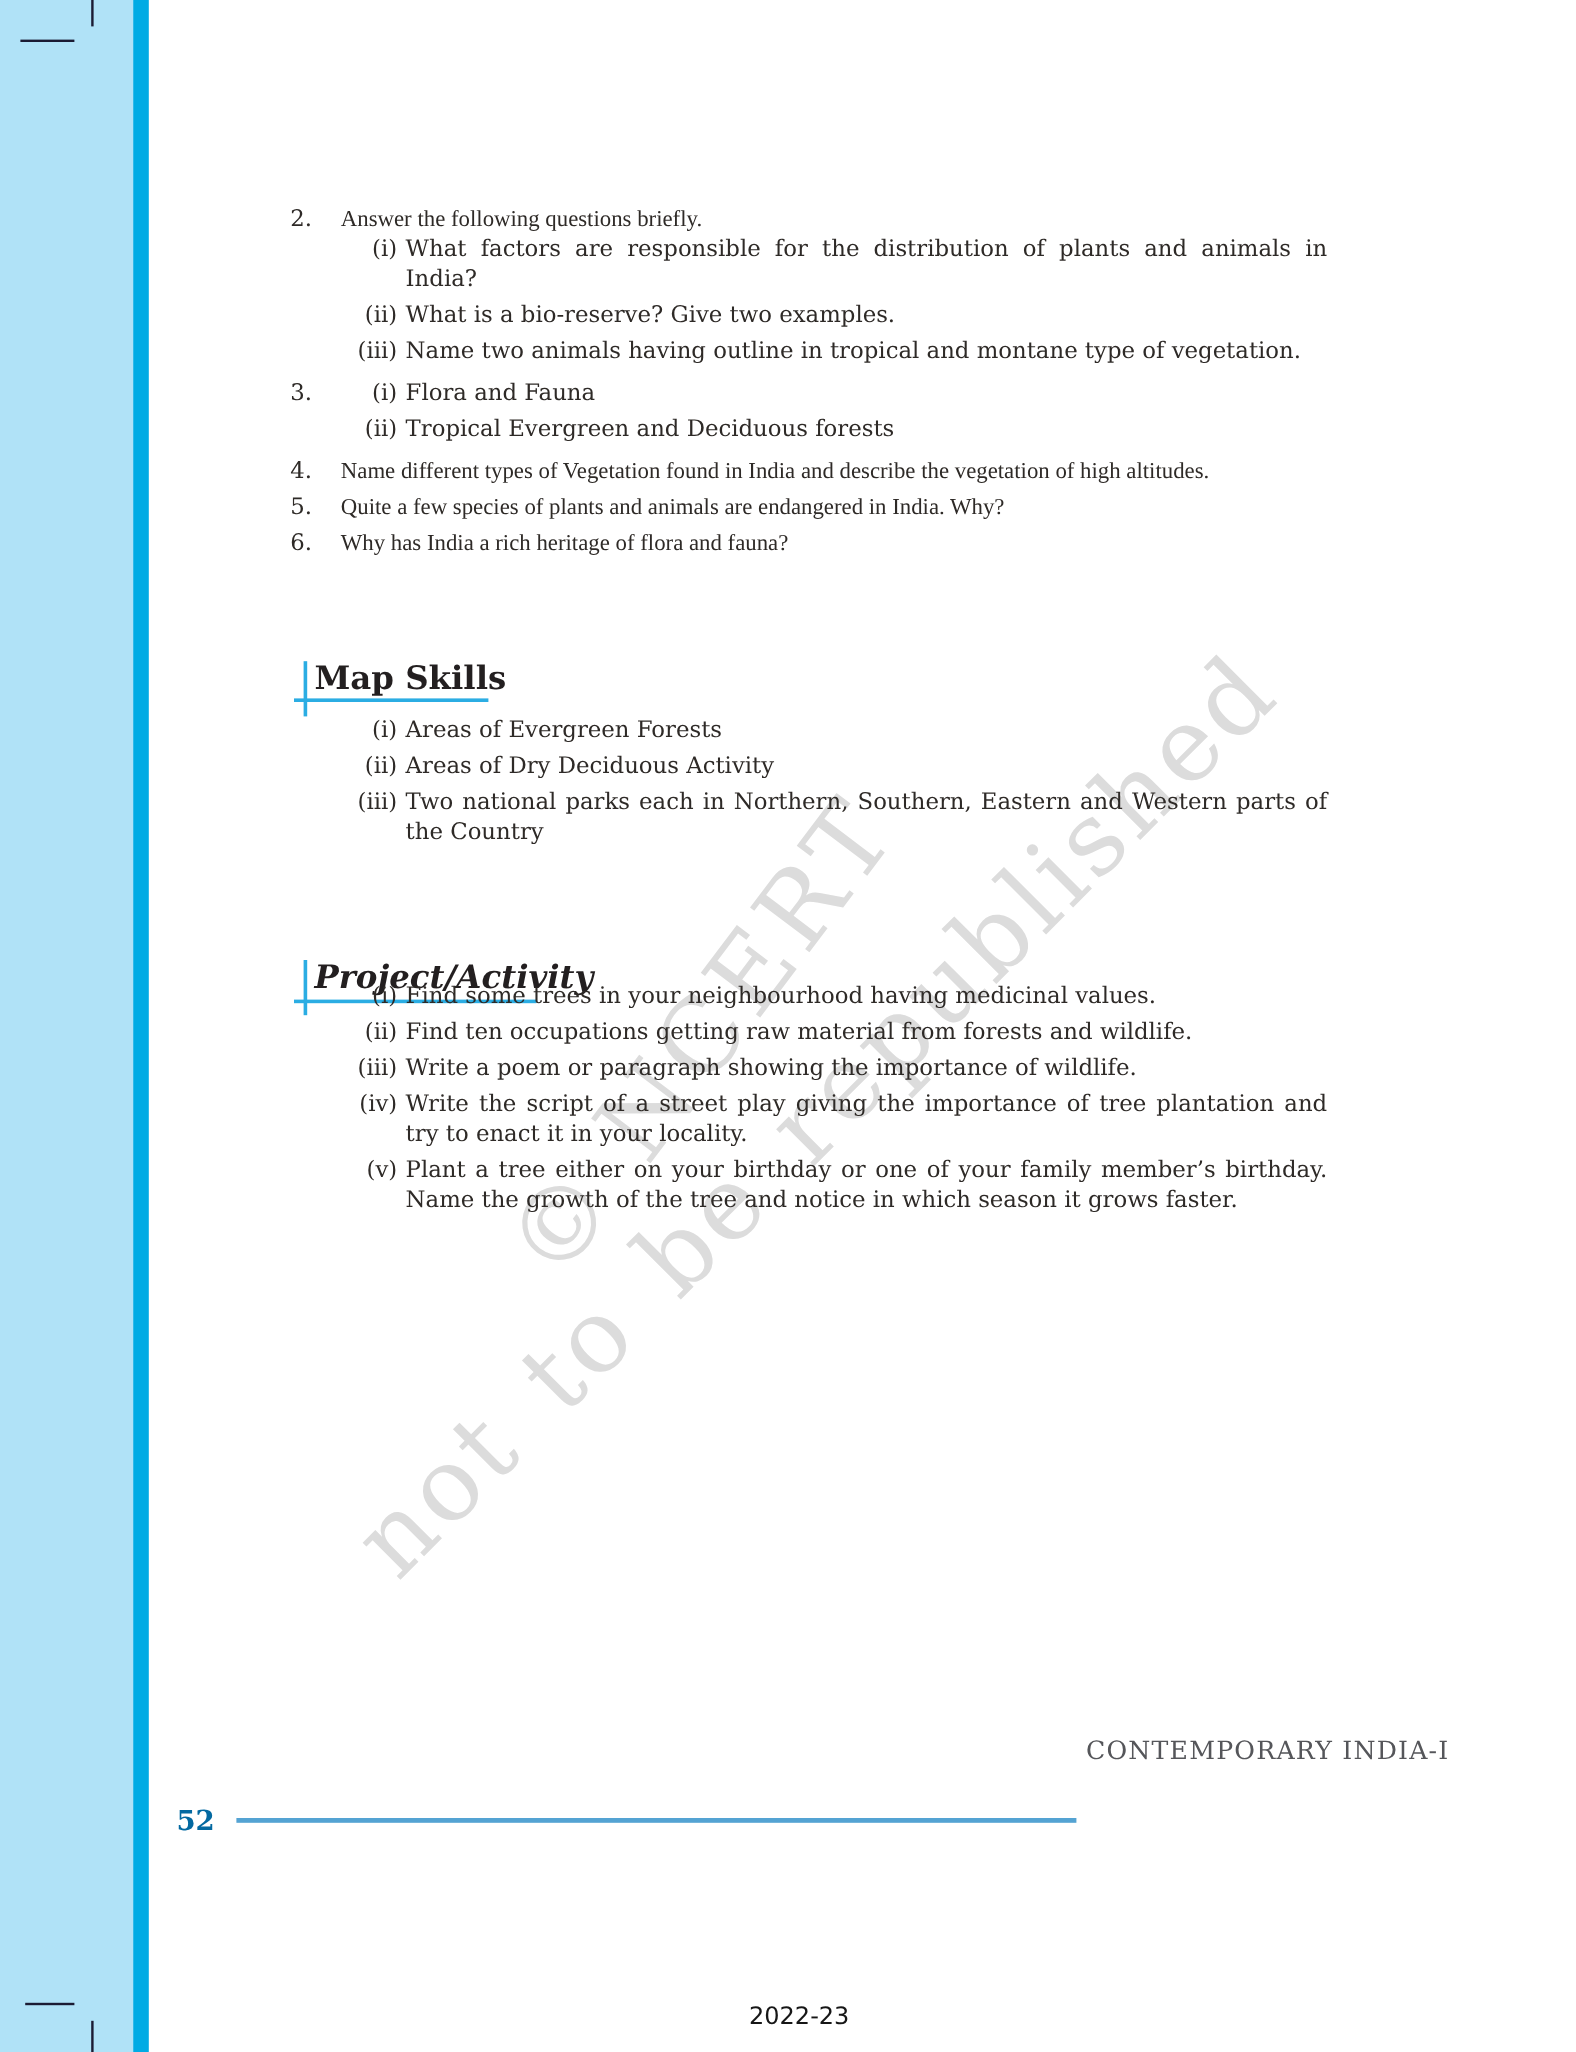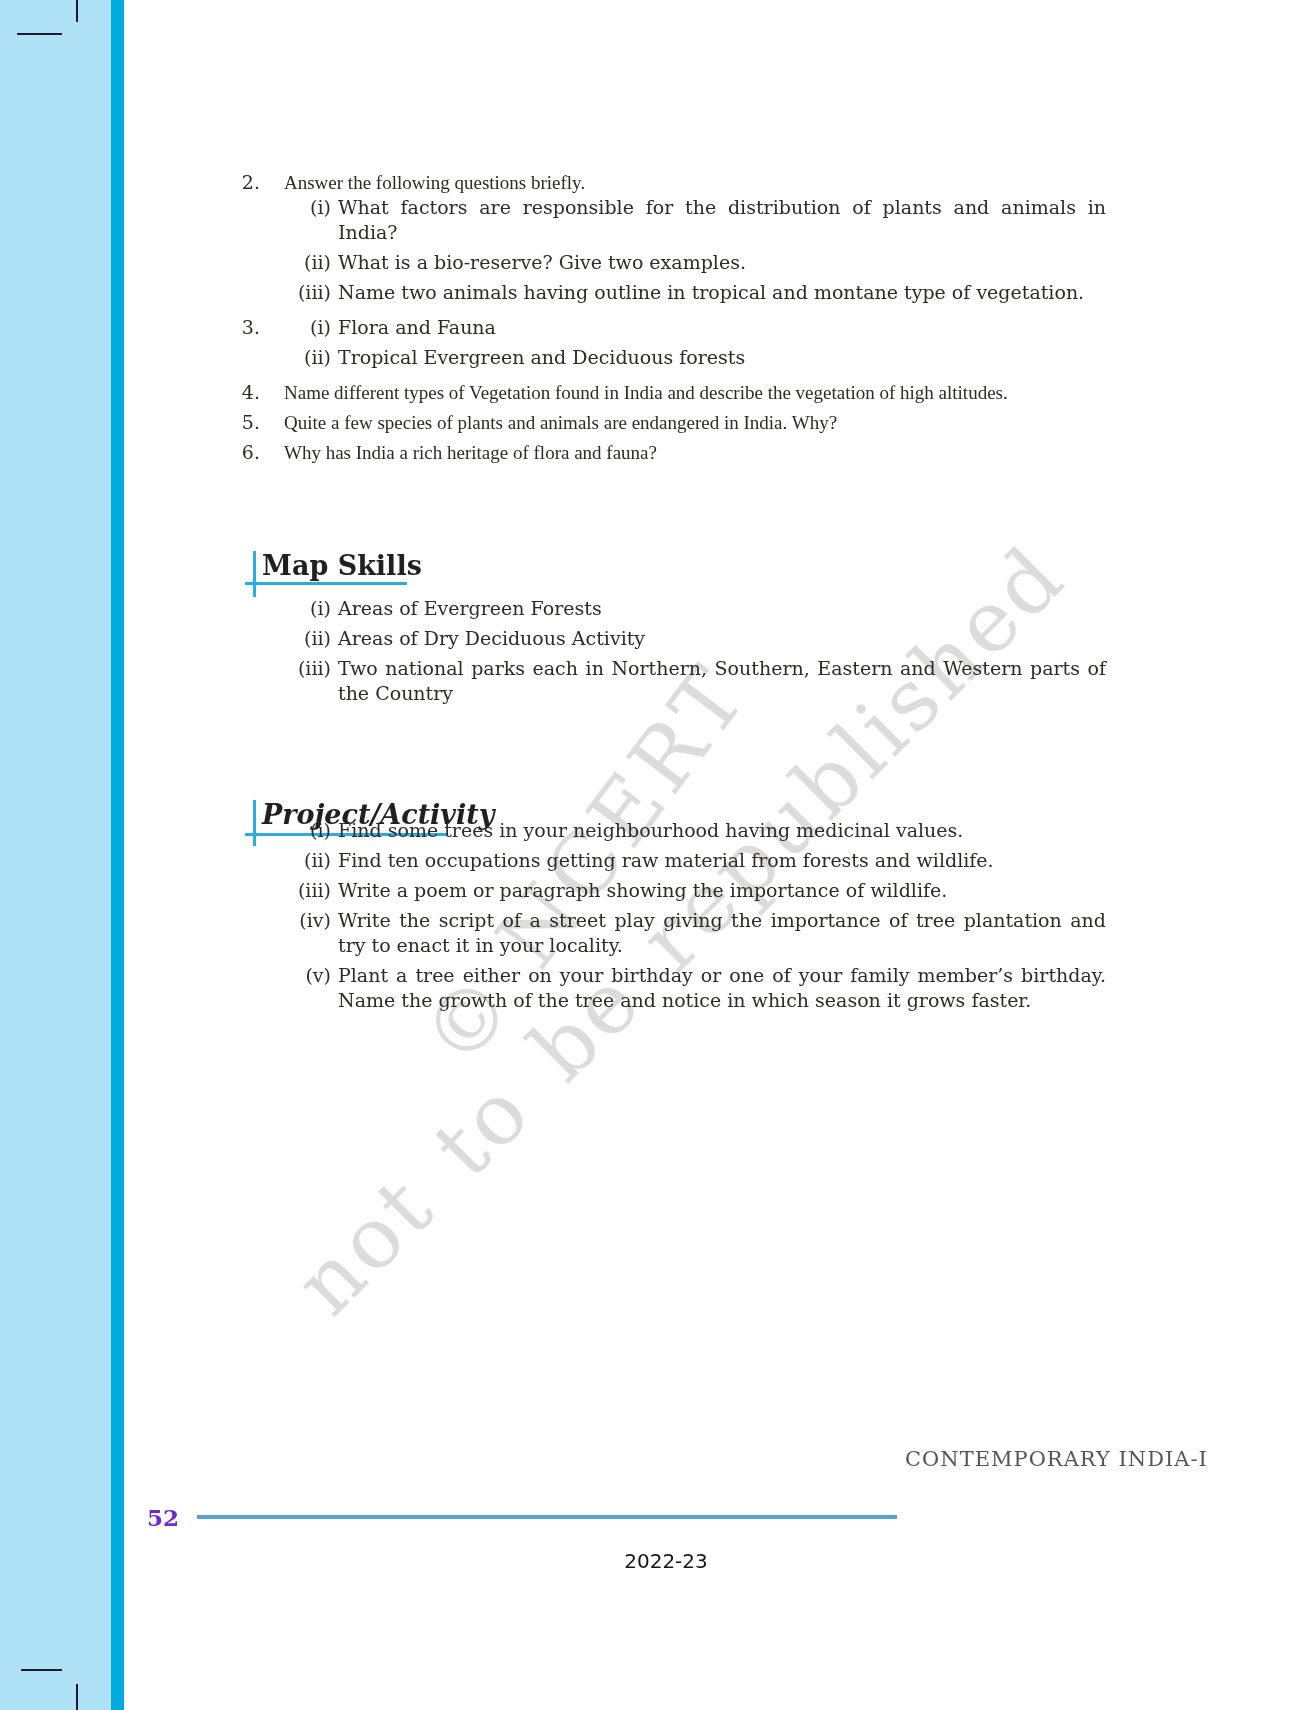--- a/index.html
+++ b/index.html
@@ -42,24 +42,24 @@
   .sec{position:absolute;z-index:2;left:245px;height:50px;}
   .sec .bar{position:absolute;left:8px;top:-2px;width:3px;height:46px;background:#2bade3;}
   .sec .title{margin:0 0 0 17px;font-size:27px;line-height:25px;font-weight:bold;color:#231f20;}
   .sec .rule{position:absolute;left:0;height:3px;background:#2bade3;}
   .sec-map{top:553px;}
   .sec-map .rule{top:29px;width:162px;}
   .sec-proj{top:802px;font-style:italic;}
   .sec-proj .rule{top:31px;width:202px;}
 
   
-  .footer-num{position:absolute;z-index:2;left:147px;top:1504px;font-size:23px;font-weight:bold;color:#6d28d9;}
+  .footer-num{position:absolute;z-index:2;left:147px;top:1504px;font-size:23px;font-weight:bold;color:#0369a1;}
   .footer-rule{position:absolute;z-index:2;left:197px;top:1515px;width:700px;height:4px;background:#54a3d3;}
   .footer-title{position:absolute;z-index:2;left:905px;top:1447px;font-size:21px;font-weight:normal;letter-spacing:1px;color:#55565a;}
-  .year{position:absolute;z-index:2;left:666px;top:1549px;transform:translateX(-50%);
+  .year{position:absolute;z-index:2;left:666px;top:1668px;transform:translateX(-50%);
         font-family:"DejaVu Sans","Liberation Sans",sans-serif;font-size:20px;color:#161616;}
 </style>
 </head>
 <body>
 
 <div class="page">
 
   <div class="sidebar"></div>
   <div class="stripe"></div>
 

